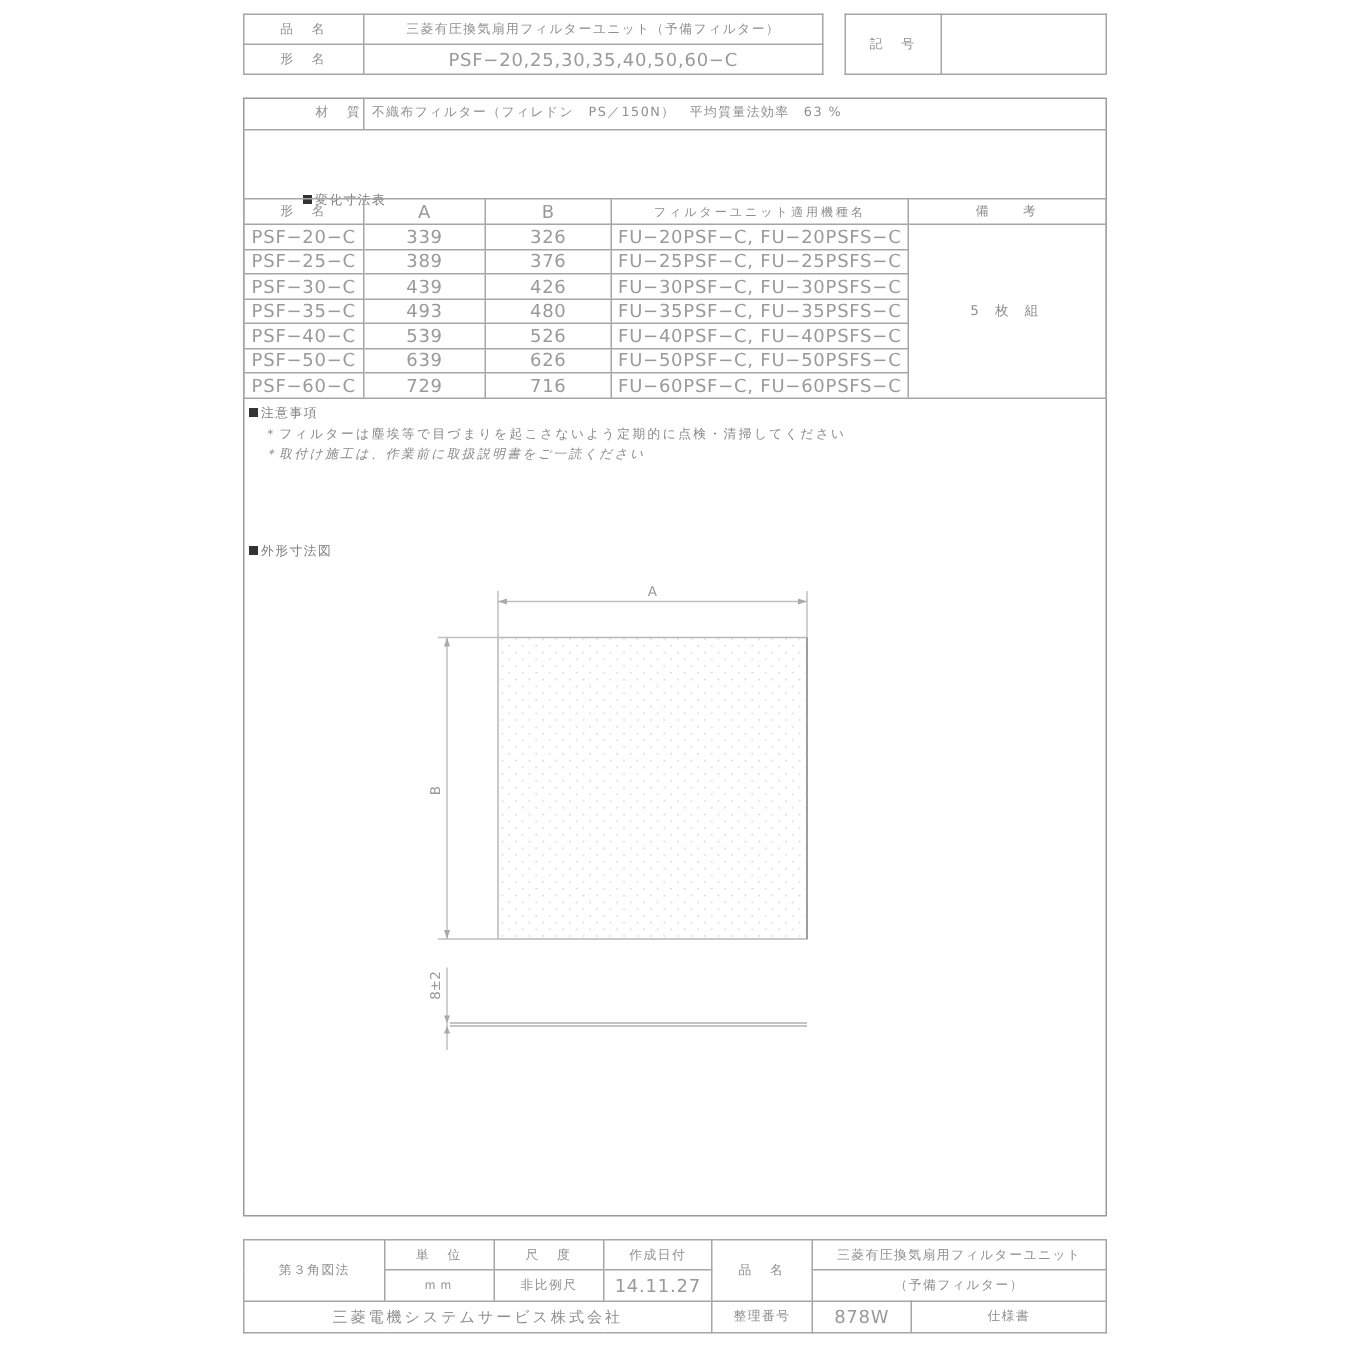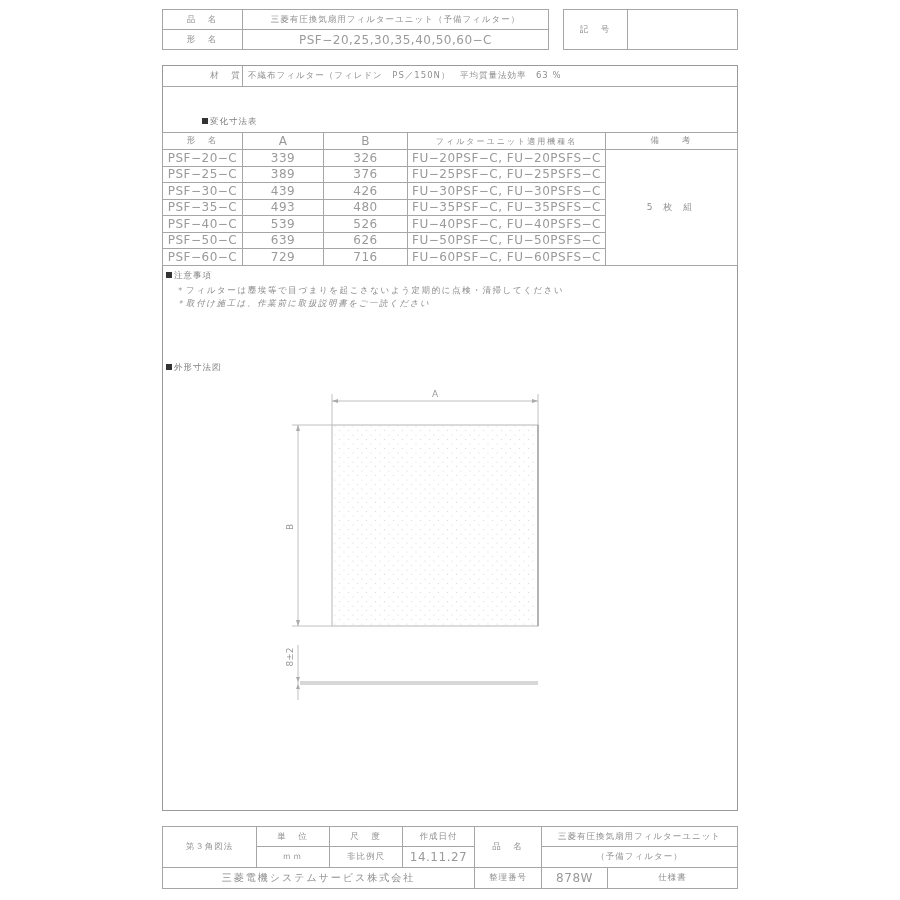--- a/index.html
+++ b/index.html
@@ -49,21 +49,21 @@
 </tbody>
   </table>
 
 <div class="abs b" style="left:162px;top:65px;width:576px;height:746px;"></div>
 
 <div class="abs" style="left:162px;top:86px;width:576px;height:1px;background:#a6a6a6;"></div>
 <div class="abs" style="left:242px;top:65px;width:1px;height:21px;background:#a6a6a6;"></div>
 <div class="abs jp" style="left:162px;top:65px;width:80px;height:21px;line-height:21px;text-align:center;margin-left:24px;">材　質</div>
 <div class="abs jp" style="left:248px;top:65px;width:480px;height:21px;line-height:21px;letter-spacing:1px;">不織布フィルター（フィレドン　PS／150N）　平均質量法効率　63 %</div>
 
-<div class="abs sec" style="left:166px;top:116px;padding-left:36px;"><span class="sq"></span><span>変化寸法表</span></div>
+<div class="abs sec" style="left:166px;top:128px;padding-left:36px;"><span class="sq"></span><span>変化寸法表</span></div>
 
 <table class="abs" style="left:162px;top:132px;width:576px;">
   <colgroup>
     <col style="width:80px">
       <col style="width:81px">
       <col style="width:84px">
       <col style="width:198px">
       <col>
   </colgroup>
   <tbody>

